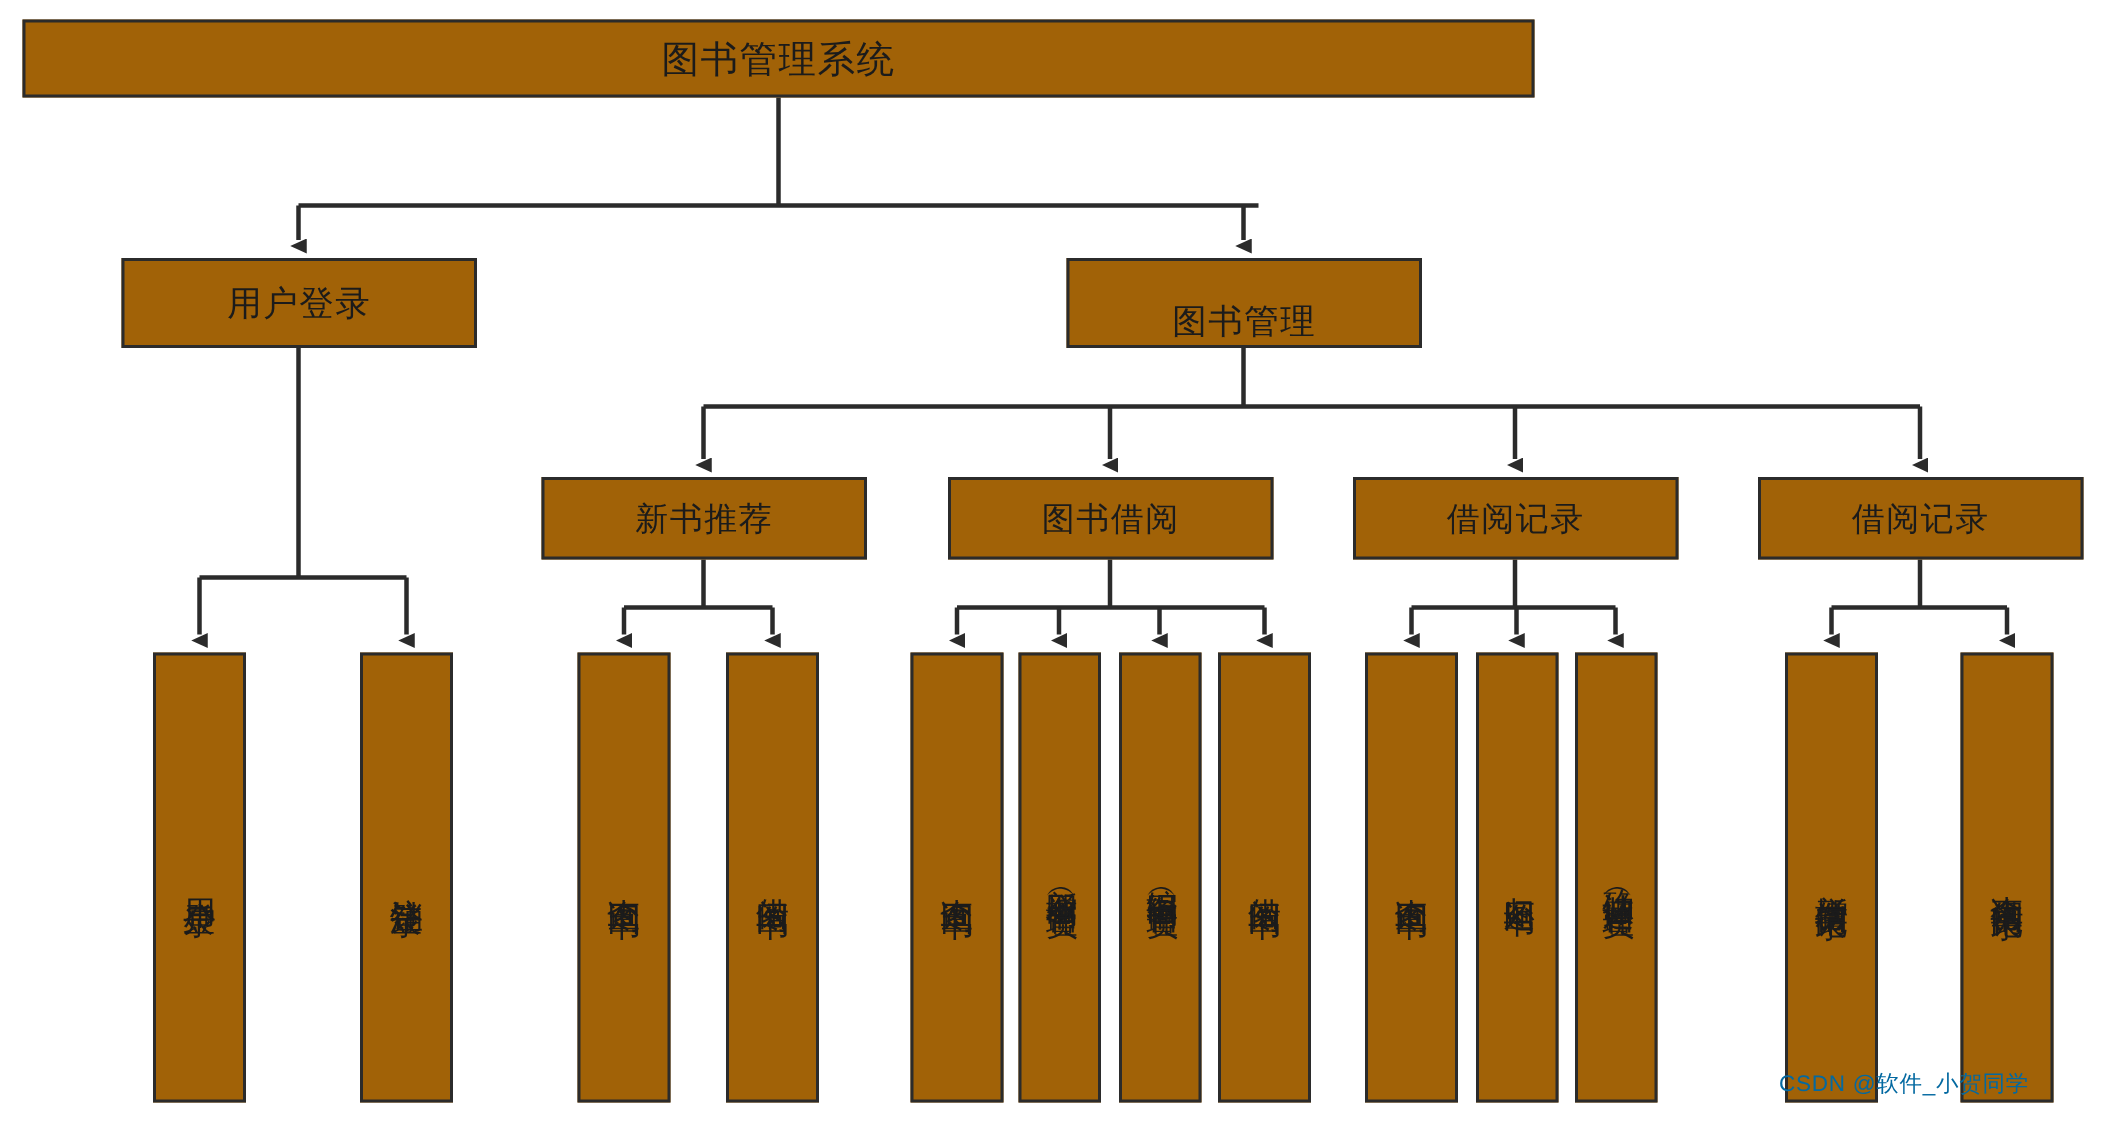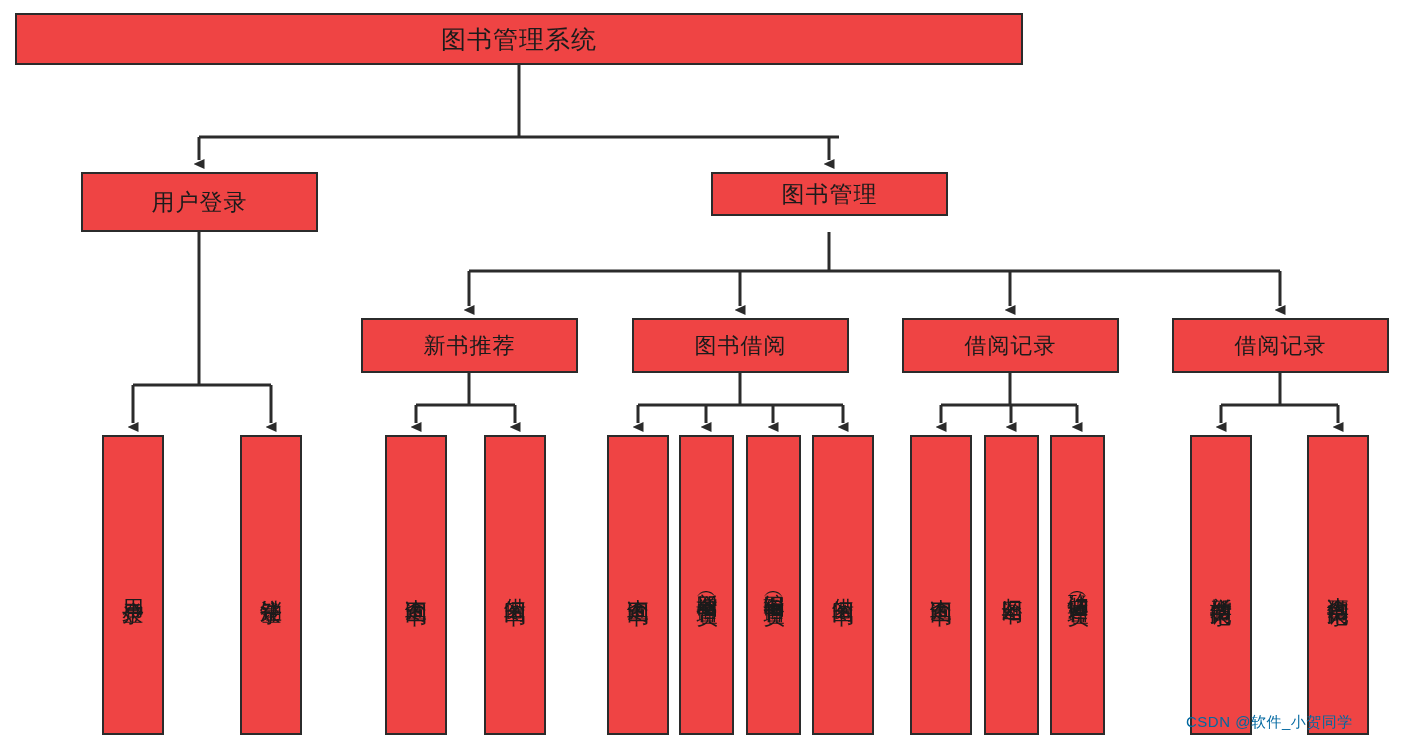--- a/index.html
+++ b/index.html
@@ -21,21 +21,21 @@
     position: absolute;
     left: 0;
     top: 0;
     width: 1405px;
     height: 747px;
   }
   .node {
     position: absolute;
     box-sizing: border-box;
     border: 2px solid #2b2b2b;
-    background: #ef4444;
+    background: #a16207;
     color: #1b1b1b;
     display: flex;
     align-items: center;
     justify-content: center;
     text-align: center;
     z-index: 2;
   }
   .node.root {
     font-size: 25px;
   }
@@ -129,21 +129,21 @@
     </g>
   </svg>
 
   <div class="node root" style="left:15px; top:13px; width:1008px; height:52px;">
     <span class="htext">图书管理系统</span>
   </div>
 
   <div class="node l2" style="left:81px; top:172px; width:237px; height:60px;">
     <span class="htext">用户登录</span>
   </div>
-  <div class="node l2" style="left:711px; top:172px; width:237px; height:44px;">
+  <div class="node l2" style="left:711px; top:172px; width:237px; height:60px;align-items:flex-end;">
     <span class="htext">图书管理</span>
   </div>
 
   <div class="node l3" style="left:632px; top:318px; width:217px; height:55px;">
     <span class="htext">图书借阅</span>
   </div>
   <div class="node l3" style="left:361px; top:318px; width:217px; height:55px;">
     <span class="htext">新书推荐</span>
   </div>
   <div class="node l3" style="left:902px; top:318px; width:217px; height:55px;">

